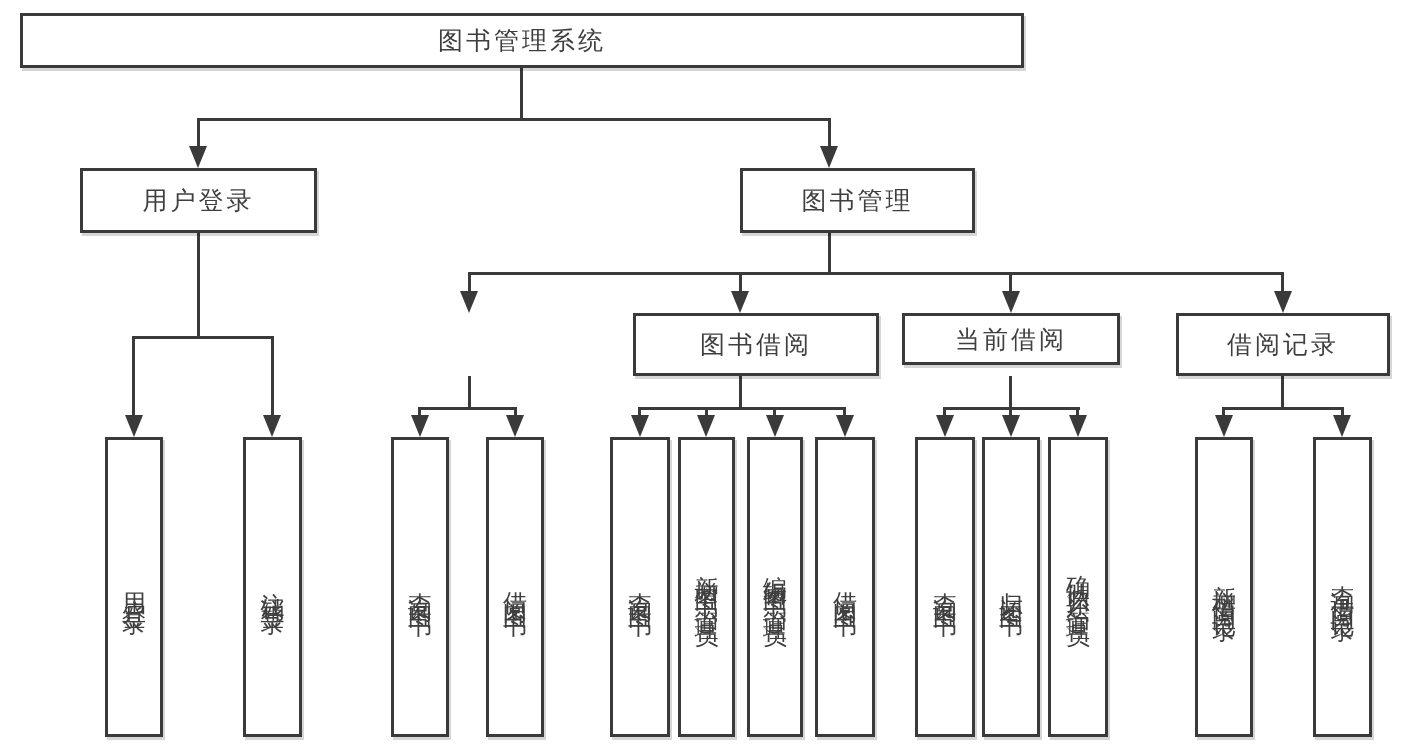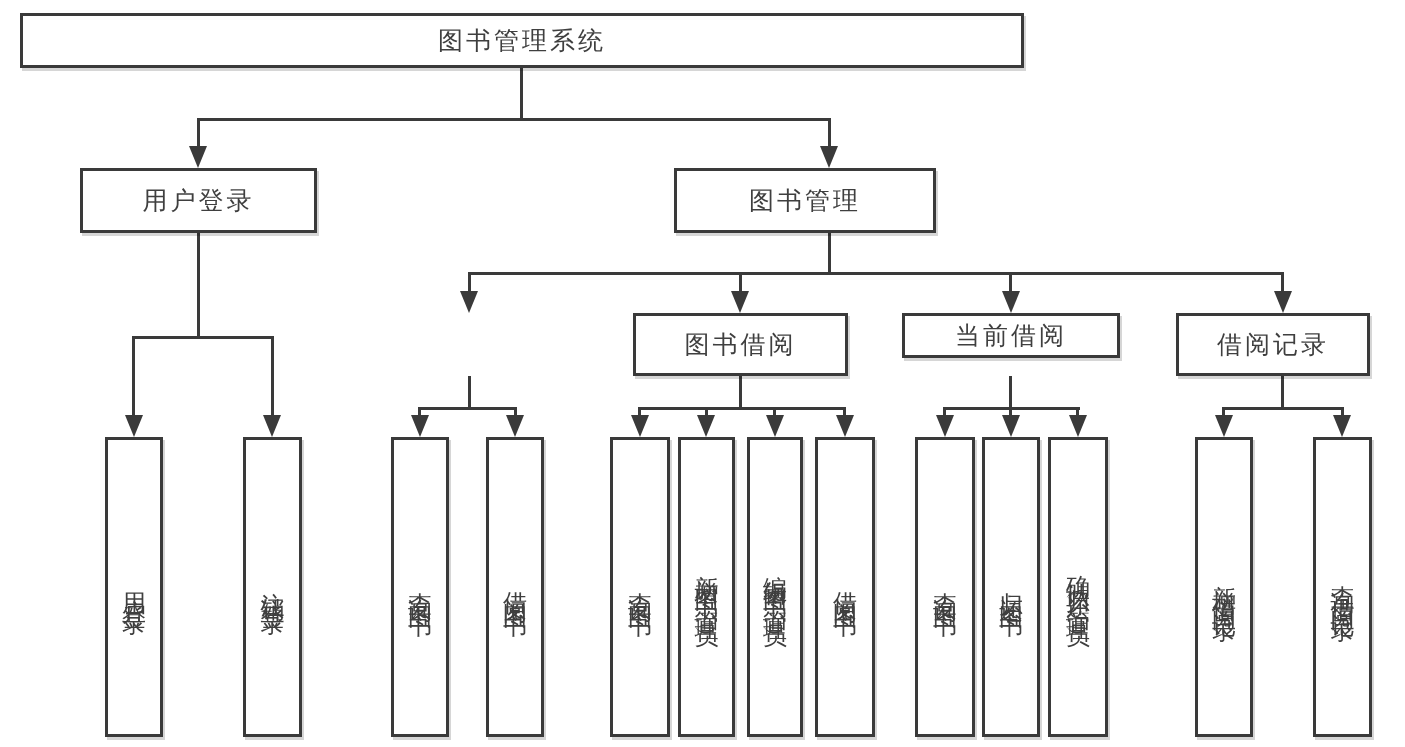--- a/index.html
+++ b/index.html
@@ -115,31 +115,31 @@
   <div class="arw" style="left:1215px;top:415px"></div>
   <div class="arw" style="left:1333px;top:415px"></div>
 
   <div class="node hnode" style="left:20px;top:13px;width:1004px;height:55px">
     <span class="lbl">图书管理系统</span>
   </div>
 
   <div class="node hnode" style="left:80px;top:168px;width:237px;height:65px">
     <span class="lbl">用户登录</span>
   </div>
-  <div class="node hnode" style="left:674px;top:168px;width:262px;height:65px">
+  <div class="node hnode" style="left:740px;top:168px;width:235px;height:65px">
     <span class="lbl">图书管理</span>
   </div>
 
-  <div class="node hnode" style="left:633px;top:313px;width:215px;height:63px">
+  <div class="node hnode" style="left:633px;top:313px;width:246px;height:63px">
     <span class="lbl">图书借阅</span>
   </div>
-  <div class="node hnode" style="left:902px;top:313px;width:218px;height:45px">
+  <div class="node hnode" style="left:902px;top:313px;width:218px;height:52px">
     <span class="lbl">当前借阅</span>
   </div>
-  <div class="node hnode" style="left:1176px;top:313px;width:194px;height:63px">
+  <div class="node hnode" style="left:1176px;top:313px;width:214px;height:63px">
     <span class="lbl">借阅记录</span>
   </div>
 
   <div class="node vnode" style="left:105px;width:58px">
     <span class="lbl">用户登录</span>
   </div>
   <div class="node vnode" style="left:243px;width:59px">
     <span class="lbl">注销登录</span>
   </div>
 

